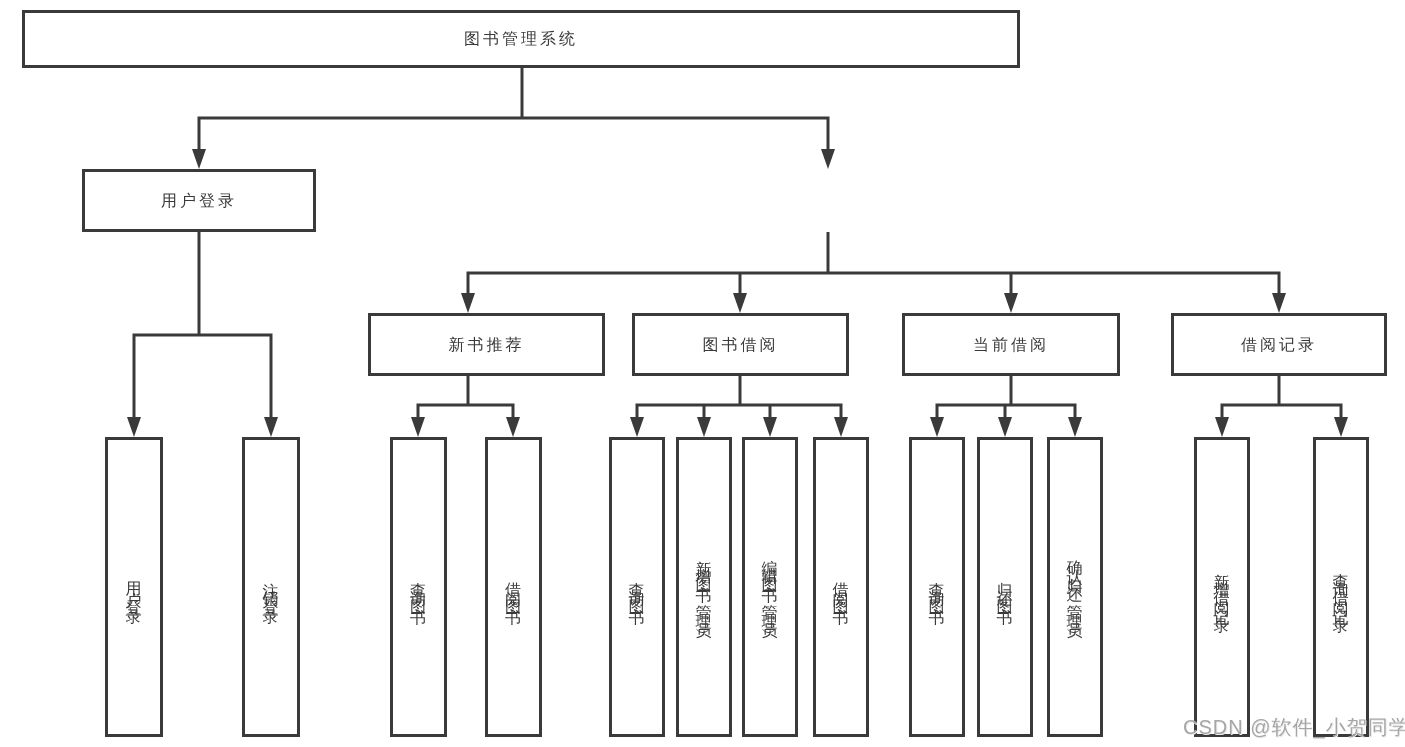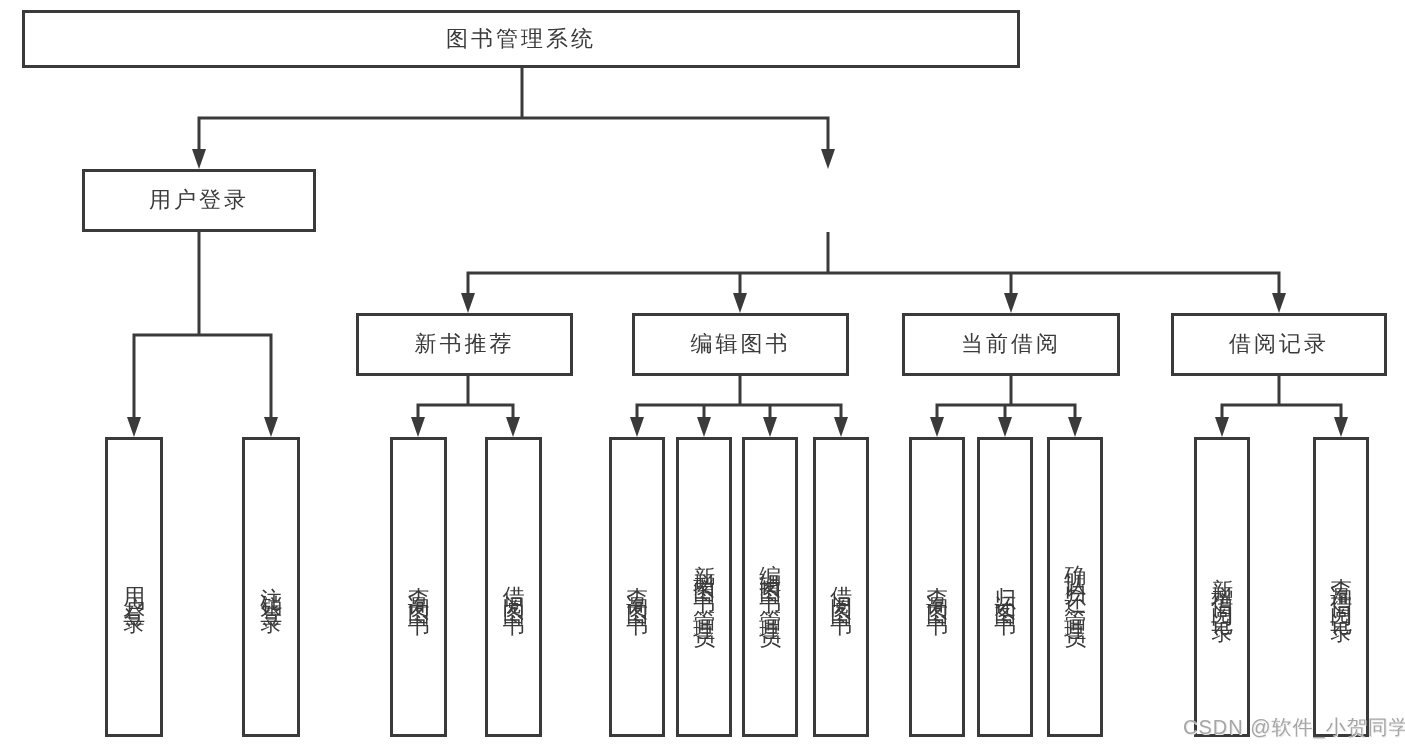--- a/index.html
+++ b/index.html
@@ -13,21 +13,21 @@
     font-family:"Liberation Sans","DejaVu Sans",sans-serif;overflow:hidden;
   }
   .connectors{position:absolute;left:0;top:0;width:1405px;height:747px;}
   .connectors path{stroke:var(--line);stroke-width:3;fill:none;}
   .connectors polygon{fill:var(--line);stroke:none;}
   .box{
     position:absolute;box-sizing:border-box;border:3px solid var(--line);
     background:var(--bg);display:flex;align-items:center;justify-content:center;
   }
   .box span{
-    color:var(--line);font-size:22px;letter-spacing:3px;white-space:nowrap;line-height:1.2;
+    color:var(--line);font-size:16px;letter-spacing:3px;white-space:nowrap;line-height:1.2;
   }
   .vbox span{
     writing-mode:vertical-rl;text-orientation:mixed;letter-spacing:9px;
   }
   .watermark{
     position:absolute;left:1183px;top:714px;font-size:20px;color:var(--wm);
     letter-spacing:1px;white-space:nowrap;text-shadow:1px 1px 0 #ececec;
   }
 </style>
 </head>
@@ -98,25 +98,25 @@
   </svg>
 
   <div class="box" style="left:22px;top:10px;width:998px;height:58px">
     <span>图书管理系统</span>
   </div>
 
   <div class="box" style="left:82px;top:169px;width:234px;height:63px">
     <span>用户登录</span>
   </div>
 
-  <div class="box" style="left:356px;top:313px;width:217px;height:63px">
+  <div class="box" style="left:368px;top:313px;width:237px;height:63px">
     <span>新书推荐</span>
   </div>
   <div class="box" style="left:632px;top:313px;width:217px;height:63px">
-    <span>编辑图书</span>
+    <span>图书借阅</span>
   </div>
   <div class="box" style="left:1171px;top:313px;width:216px;height:63px">
     <span>借阅记录</span>
   </div>
   <div class="box" style="left:902px;top:313px;width:218px;height:63px">
     <span>当前借阅</span>
   </div>
 
   <div class="box vbox" style="left:105px;top:437px;width:58px;height:300px">
     <span>用户登录</span>

